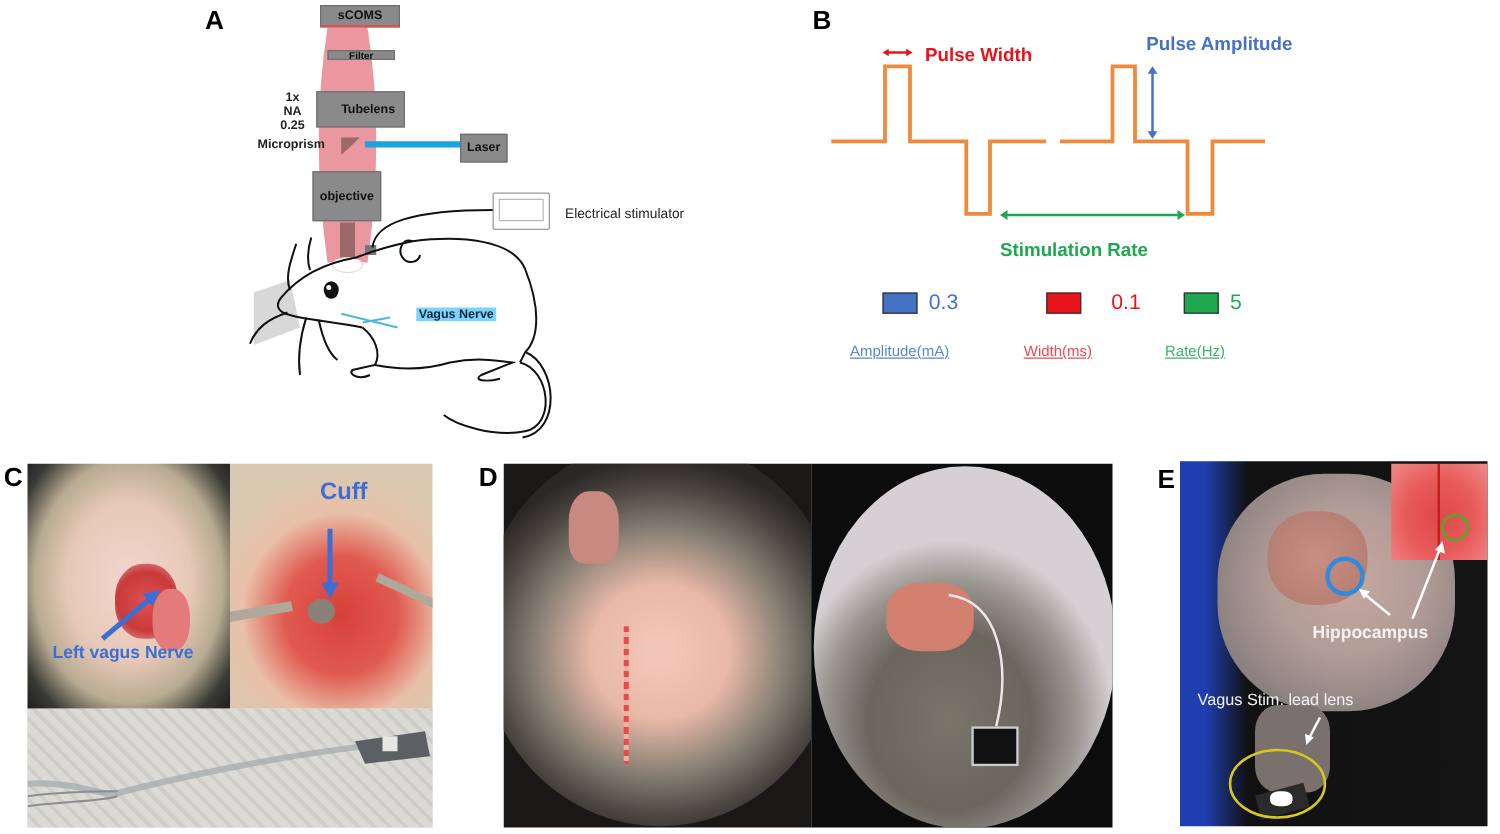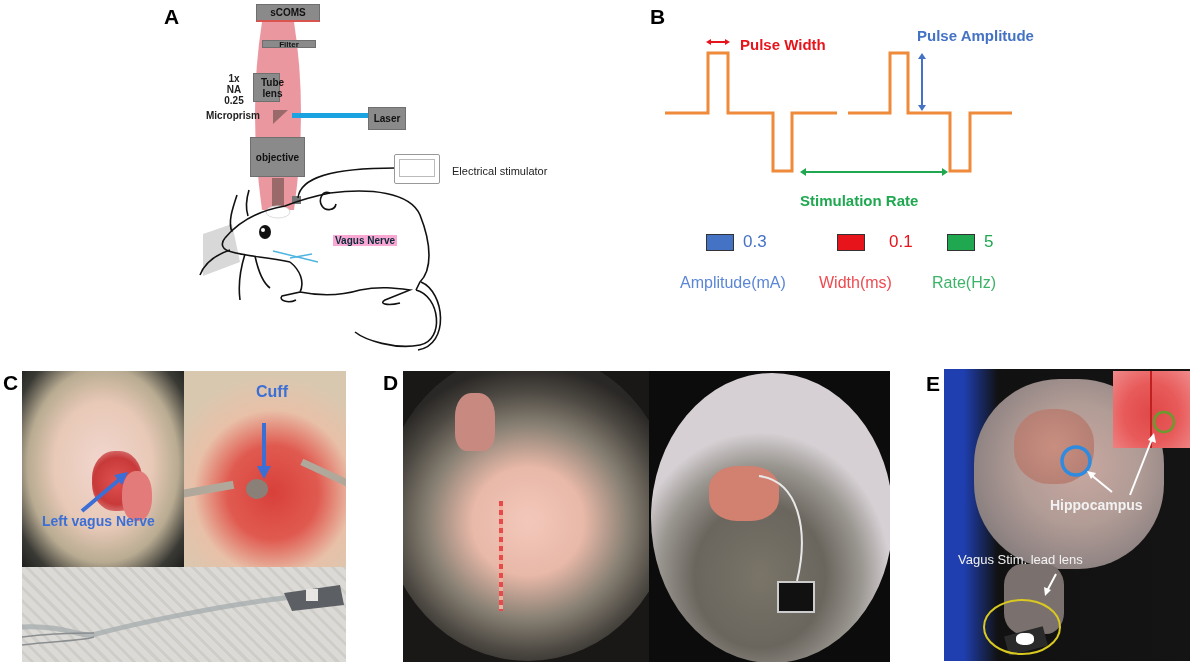--- a/index.html
+++ b/index.html
@@ -4,21 +4,21 @@
 <style>
   html,body{margin:0;padding:0;background:#fff;}
   body{width:1200px;height:667px;position:relative;overflow:hidden;font-family:"Liberation Sans",sans-serif;}
   .abs{position:absolute;}
   .panel-letter{position:absolute;font-weight:bold;font-size:21px;color:#000;font-family:"Liberation Sans",sans-serif;}
   .gbox{position:absolute;background:#8a8a8a;border:1px solid #6f6f6f;color:#111;font-weight:bold;font-size:10px;text-align:center;display:flex;align-items:center;justify-content:center;line-height:11px;box-sizing:border-box;}
   .lbl{position:absolute;font-size:10px;font-weight:bold;color:#222;}
   .wavelabel{position:absolute;font-weight:bold;font-size:15px;}
   .legend-sq{position:absolute;width:28px;height:17px;border:1px solid #333;box-sizing:border-box;}
   .legend-val{position:absolute;font-size:17px;}
-  .legend-cap{position:absolute;font-size:16px;}
+  .legend-cap{position:absolute;font-size:12px;text-decoration:underline;}
   .photo{position:absolute;overflow:hidden;}
   .ann{position:absolute;font-weight:bold;}
 </style>
 </head>
 <body>
 
 <div>
   <div class="panel-letter" style="left:164px;top:5px;">A</div>
 
   <svg class="abs" style="left:0;top:0;" width="600" height="360">
@@ -58,33 +58,33 @@
     <line x1="273" y1="251" x2="318" y2="262" stroke="#4fb4e0" stroke-width="1.5"></line>
     <line x1="290" y1="258" x2="312" y2="254" stroke="#4fb4e0" stroke-width="1.5"></line>
   </svg>
 
   <div class="gbox" style="left:256px;top:4px;width:64px;height:18px;border-bottom:2px solid #d9534f;">sCOMS</div>
   <div class="gbox" style="left:262px;top:40px;width:54px;height:8px;font-size:8px;">Filter</div>
   <div class="lbl" style="left:216px;top:73px;width:36px;text-align:center;line-height:11px;">
     <div>1x</div>
     <div>NA 0.25</div>
   </div>
-  <div class="gbox" style="left:253px;top:73px;width:27px;height:29px;flex-direction:column;padding-left:12px;">
+  <div class="gbox" style="left:253px;top:73px;width:71px;height:29px;flex-direction:row;padding-left:12px;">
     <span>Tube</span>
     <span>lens</span>
   </div>
   <div class="lbl" style="left:206px;top:110px;">Microprism</div>
   <div class="gbox" style="left:368px;top:107px;width:38px;height:23px;">Laser</div>
   <div class="gbox" style="left:250px;top:137px;width:55px;height:40px;">objective</div>
 
   <div class="abs" style="left:394px;top:154px;width:44px;height:28px;border:1.5px solid #999;border-radius:2px;background:#fff;">
     <div style="position:absolute;left:4px;top:4px;right:4px;bottom:6px;border:1px solid #bbb;"></div>
   </div>
   <div class="abs" style="left:452px;top:165px;font-size:11px;color:#222;">Electrical stimulator</div>
-  <div class="abs" style="left:333px;top:235px;font-size:10px;font-weight:bold;background:#f9a8d4;padding:0 2px;color:#0a2a3a;">Vagus Nerve</div>
+  <div class="abs" style="left:333px;top:246px;font-size:10px;font-weight:bold;background:#7dd3fc;padding:0 2px;color:#0a2a3a;">Vagus Nerve</div>
 </div>
 
 <div>
   <div class="panel-letter" style="left:650px;top:5px;">B</div>
 
   <svg class="abs" style="left:650px;top:0;" width="400" height="220">
     <polyline points="15,113 58,113 58,53 78,53 78,113 123,113 123,171 142,171 142,113 187,113" fill="none" stroke="#ee8a3a" stroke-width="3"></polyline>
     <polyline points="198,113 240,113 240,53 258,53 258,113 300,113 300,171 320,171 320,113 362,113" fill="none" stroke="#ee8a3a" stroke-width="3"></polyline>
 
     <line x1="58" y1="42" x2="78" y2="42" stroke="#e8141c" stroke-width="2"></line>
@@ -134,21 +134,21 @@
 
   <div class="photo" style="left:184px;top:371px;width:162px;height:196px;background:radial-gradient(ellipse 70% 60% at 55% 62%, #d8403a 0%, #e05a50 40%, #e8c0a8 70%, #d9c8b0 100%);">
     <div style="position:absolute;left:-10px;top:115px;width:60px;height:8px;background:#b0a89a;transform:rotate(-10deg);"></div>
     <div style="position:absolute;left:115px;top:100px;width:60px;height:7px;background:#b0a89a;transform:rotate(25deg);"></div>
     <div style="position:absolute;left:62px;top:108px;width:22px;height:20px;border-radius:50%;background:#8a8078;"></div>
   </div>
   <svg class="abs" style="left:184px;top:371px;" width="162" height="196">
     <line x1="80" y1="52" x2="80" y2="98" stroke="#3b6fd6" stroke-width="4"></line>
     <polygon points="80,108 73,95 87,95" fill="#3b6fd6"></polygon>
   </svg>
-  <div class="ann" style="left:256px;top:383px;font-size:16px;color:#3b6fd6;">Cuff</div>
+  <div class="ann" style="left:256px;top:383px;font-size:19px;color:#3b6fd6;">Cuff</div>
 
   <div class="photo" style="left:22px;top:567px;width:324px;height:95px;background:repeating-linear-gradient(45deg,#dcdad6 0 6px,#cfcdc8 6px 9px),#d8d6d2;">
     <svg width="324" height="95" style="position:absolute;left:0;top:0;">
       <path d="M0 60 C40 58 60 70 70 68 C120 55 200 38 270 30" stroke="#a8aeb0" stroke-width="5" fill="none" opacity="0.8"></path>
       <path d="M0 78 C30 74 60 74 72 70" stroke="#8a8e90" stroke-width="1.5" fill="none"></path>
       <path d="M0 70 C30 66 60 66 72 66" stroke="#8a8e90" stroke-width="1.5" fill="none"></path>
       <polygon points="262,26 318,18 322,38 270,44" fill="#5c6064"></polygon>
       <rect x="284" y="22" width="12" height="12" fill="#e8e6e2"></rect>
     </svg>
   </div>

